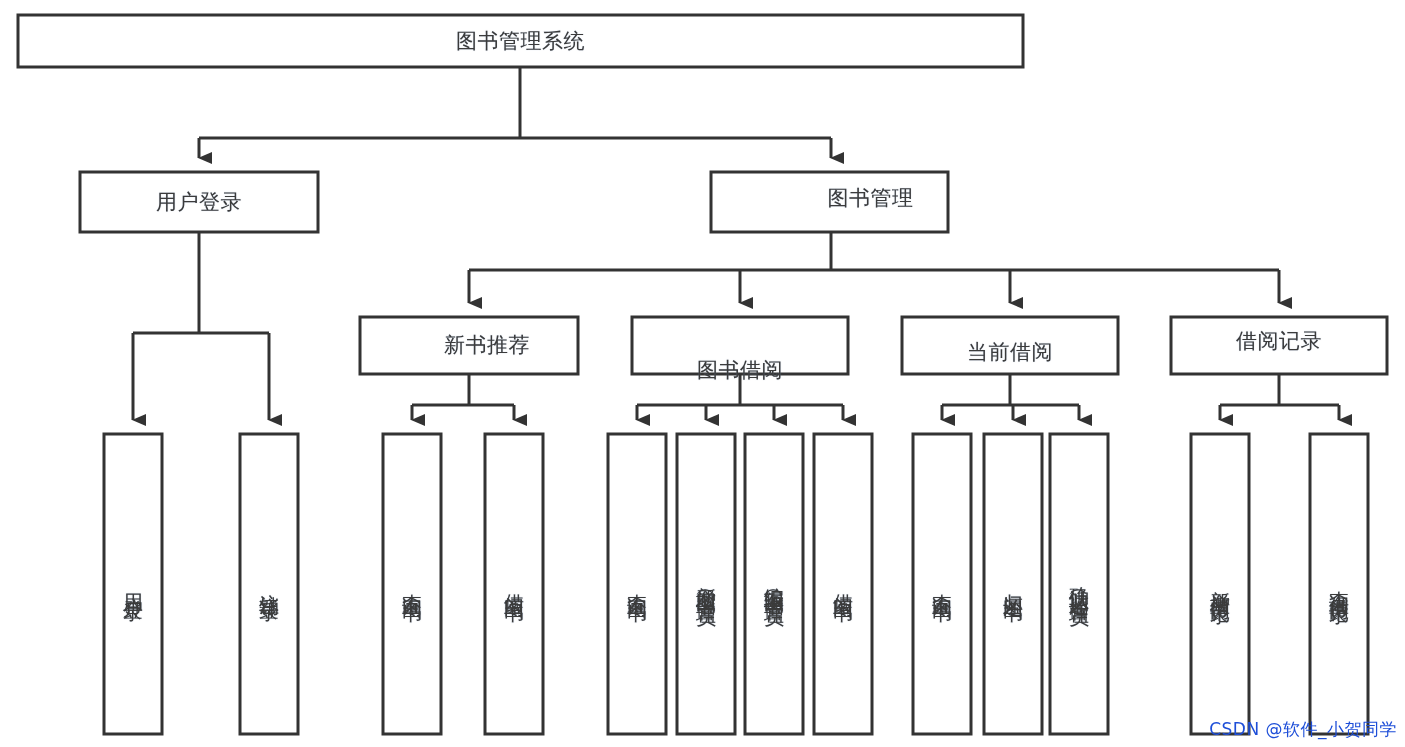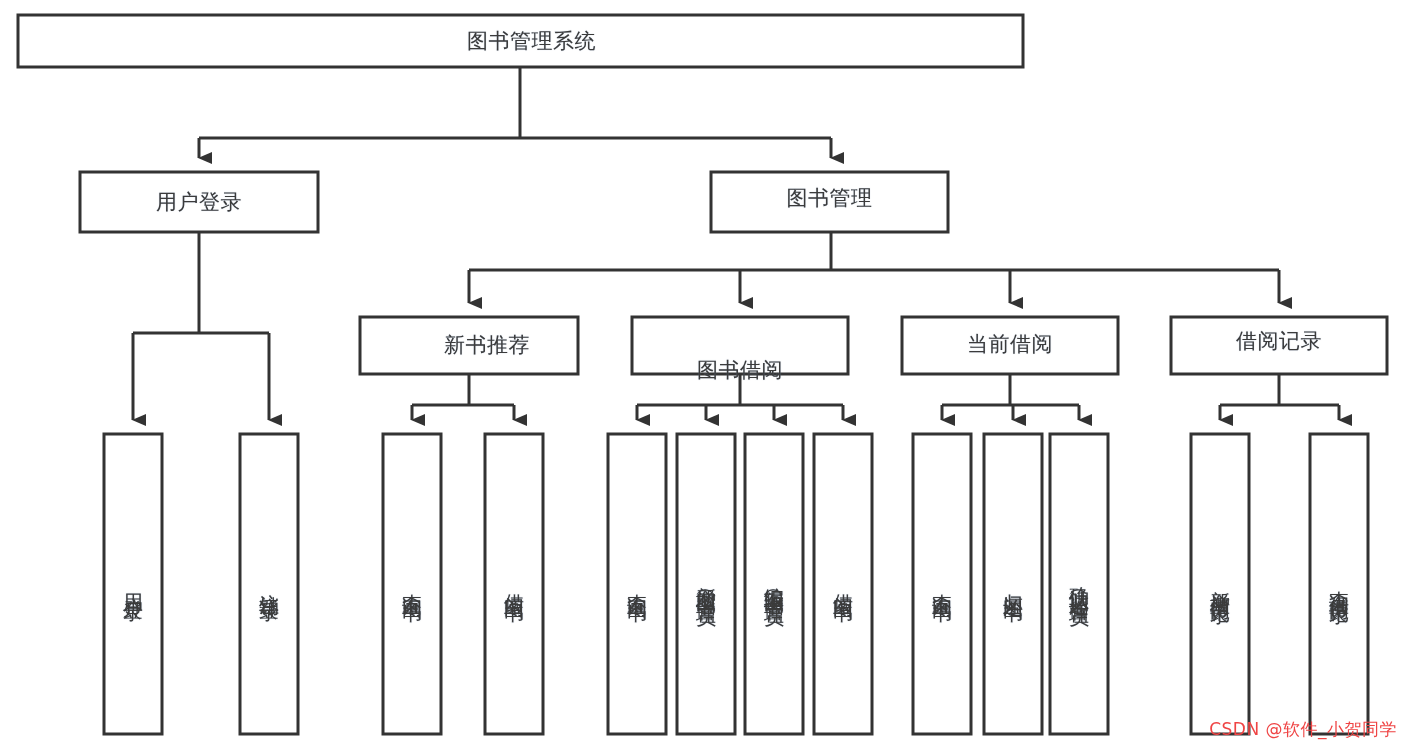--- a/index.html
+++ b/index.html
@@ -59,21 +59,21 @@
     text-orientation: upright;
     font-size: 20px;
     letter-spacing: 3px;
   }
   .watermark {
     position: absolute;
     right: 8px;
     bottom: 6px;
     font-family: "DejaVu Sans", "Liberation Sans", sans-serif;
     font-size: 17px;
-    color: #ef4444;
+    color: #1d4ed8;
     white-space: nowrap;
     letter-spacing: 0.5px;
   }
 </style>
 </head>
 <body>
 
 <div id="diagram-root">
 
   <svg class="flow" viewBox="0 0 1405 747">
@@ -144,26 +144,26 @@
       <path class="link" d="M 1079 405 L 1079 420" marker-end="url(#arrow)"></path>
 
       <path class="link" d="M 1279 374 L 1279 405"></path>
       <path class="link" d="M 1220 405 L 1339 405"></path>
       <path class="link" d="M 1220 405 L 1220 420" marker-end="url(#arrow)"></path>
       <path class="link" d="M 1339 405 L 1339 420" marker-end="url(#arrow)"></path>
     </g>
   </svg>
 
   <div id="labels">
-      <div class="node-label" style="left: 18px; top: 15px; width: 1005px; height: 52px; padding-left: 11px;">图书管理系统</div>
+      <div class="node-label" style="left: 18px; top: 15px; width: 1005px; height: 52px;">图书管理系统</div>
       <div class="node-label" style="left: 80px; top: 172px; width: 238px; height: 60px;">用户登录</div>
-      <div class="node-label" style="left: 711px; top: 172px; width: 237px; height: 53px;">图书管理</div>
+      <div class="node-label" style="left: 752px; top: 172px; width: 237px; height: 53px;">图书管理</div>
       <div class="node-label" style="left: 360px; top: 317px; width: 254px; height: 57px;">新书推荐</div>
       <div class="node-label" style="left: 632px; top: 317px; width: 216px; height: 57px; margin-top: 25px;">图书借阅</div>
-      <div class="node-label" style="left: 902px; top: 317px; width: 216px; height: 54px;">当前借阅</div>
+      <div class="node-label" style="left: 902px; top: 325px; width: 216px; height: 54px;">当前借阅</div>
       <div class="node-label" style="left: 1171px; top: 317px; width: 216px; height: 48px;">借阅记录</div>
       <div class="node-label vertical" style="left: 104px; top: 434px; width: 58px; height: 300px;">用户登录</div>
       <div class="node-label vertical" style="left: 240px; top: 434px; width: 58px; height: 300px;">注销登录</div>
       <div class="node-label vertical" style="left: 383px; top: 434px; width: 58px; height: 300px;">查询图书</div>
       <div class="node-label vertical" style="left: 485px; top: 434px; width: 58px; height: 300px;">借阅图书</div>
       <div class="node-label vertical" style="left: 608px; top: 434px; width: 58px; height: 300px;">查询图书</div>
       <div class="node-label vertical" style="left: 677px; top: 434px; width: 58px; height: 300px;">新增图书（管理员）</div>
       <div class="node-label vertical" style="left: 745px; top: 434px; width: 58px; height: 300px;">编辑图书（管理员）</div>
       <div class="node-label vertical" style="left: 814px; top: 434px; width: 58px; height: 300px;">借阅图书</div>
       <div class="node-label vertical" style="left: 913px; top: 434px; width: 58px; height: 300px;">查询图书</div>

